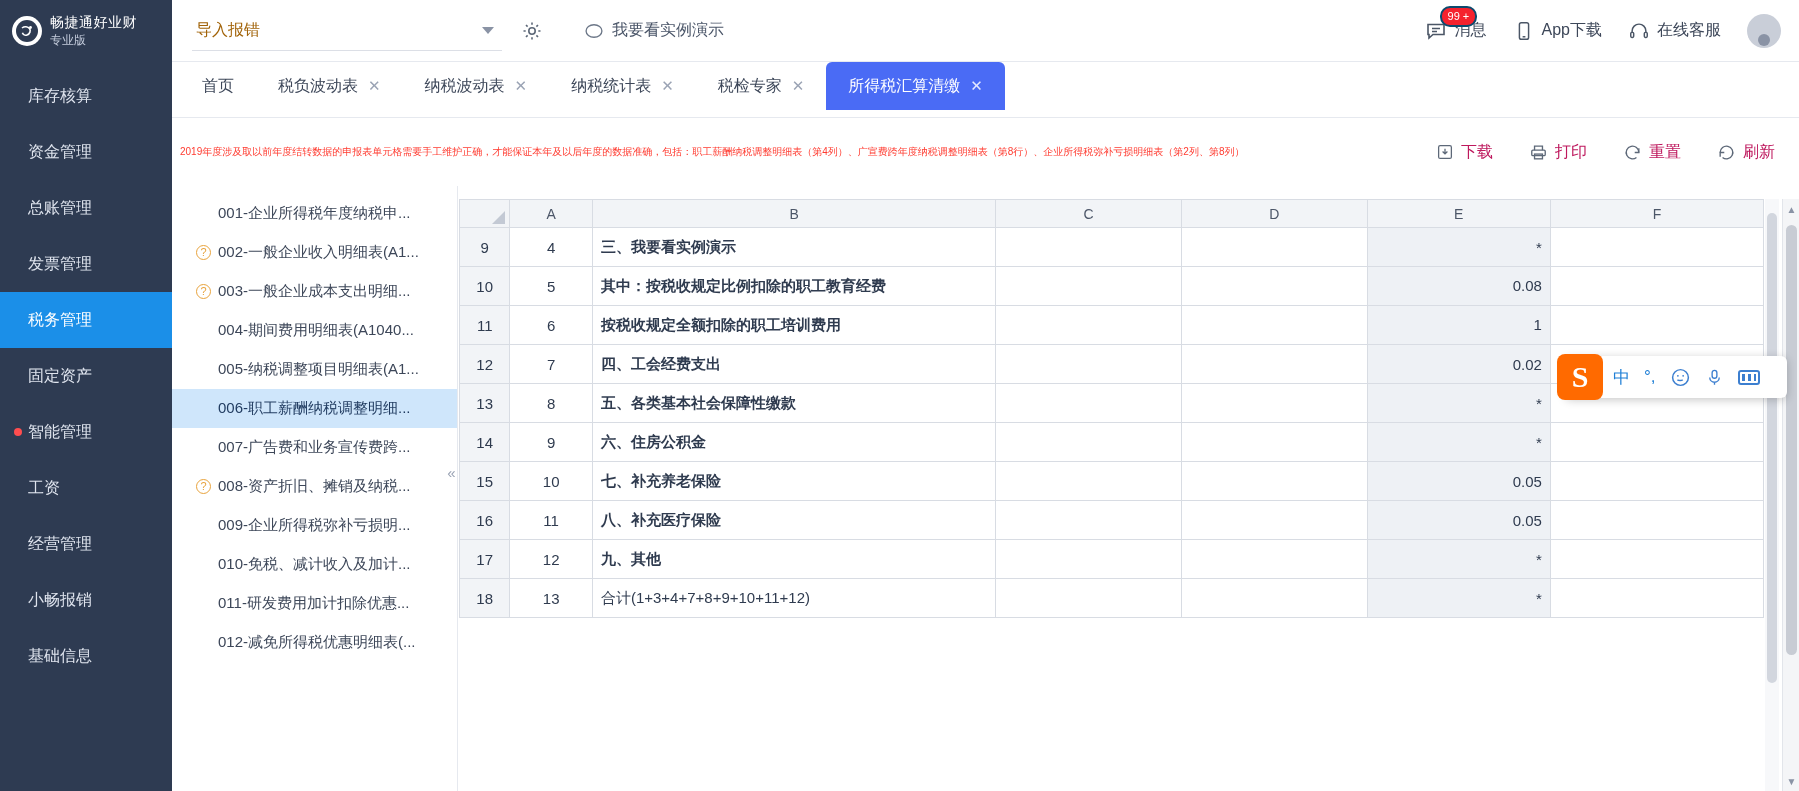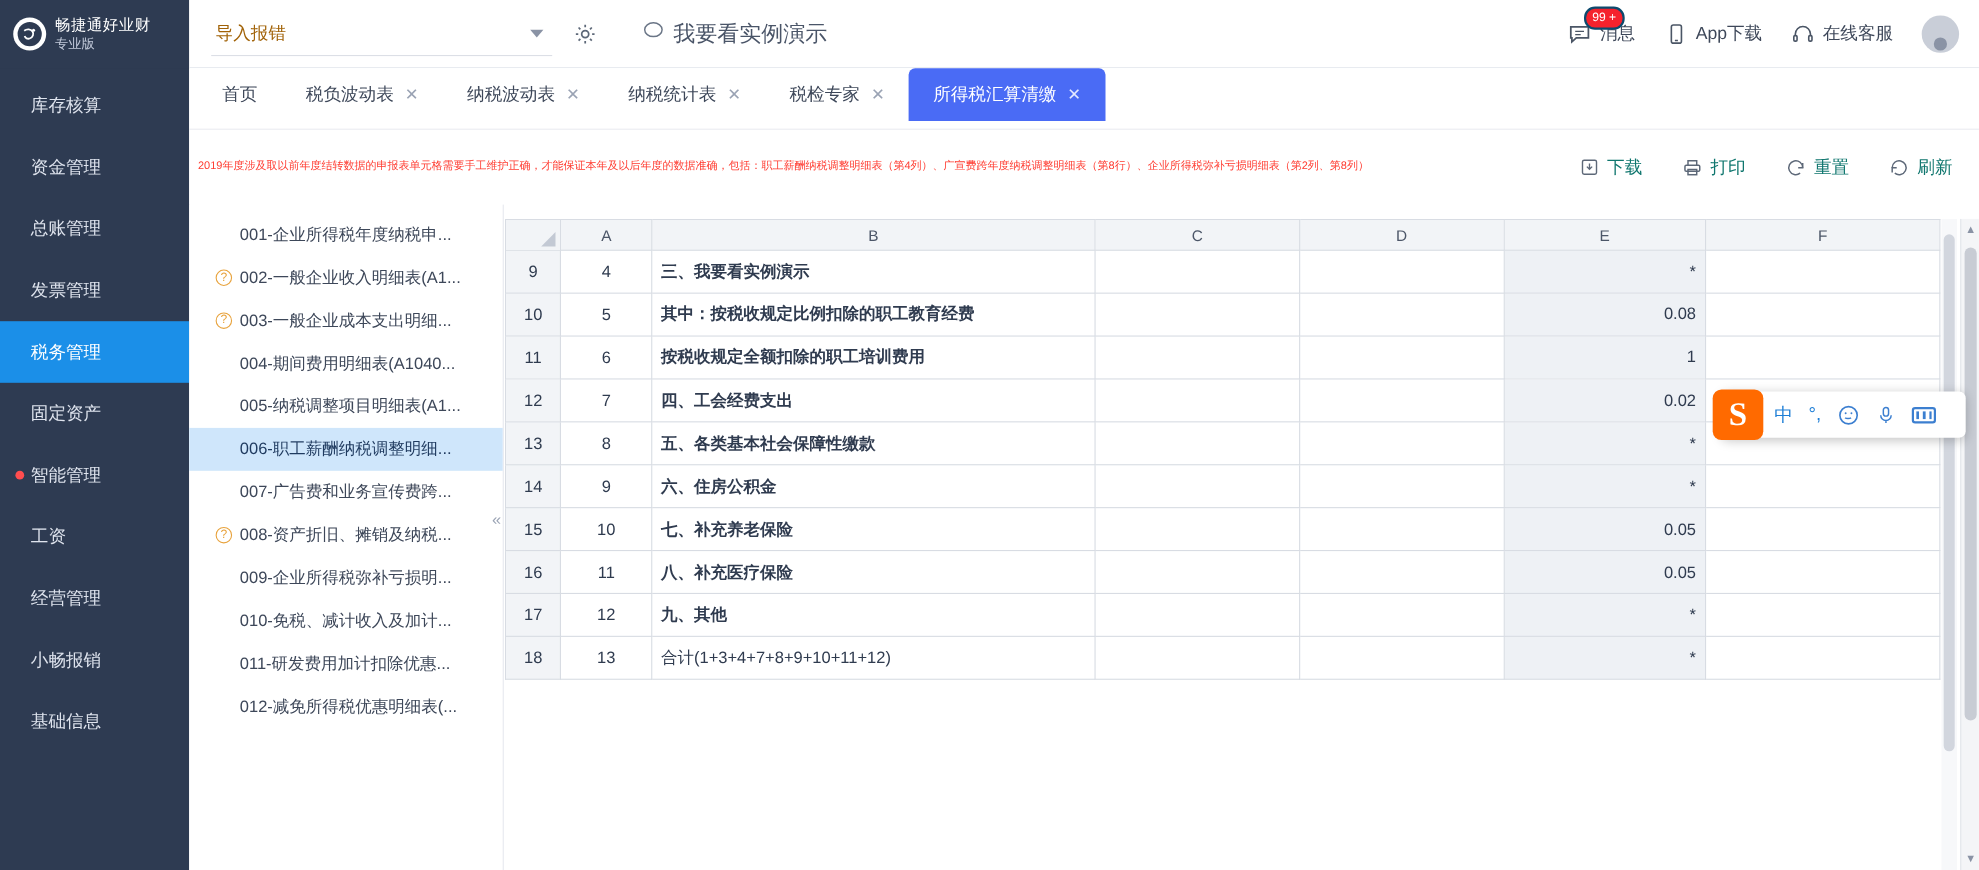--- a/index.html
+++ b/index.html
@@ -56,22 +56,22 @@
     border: none; border-bottom: 1px solid #dcdfe6;
     display: flex; align-items: center; justify-content: space-between;
     padding: 0 8px 0 4px; font-size: 16px; color: #a16207; cursor: pointer;
   }
   .caret-down {
     width: 0; height: 0; border-left: 6px solid transparent; border-right: 6px solid transparent;
     border-top: 7px solid #8a93a5;
   }
   .gear { margin-left: 18px; cursor: pointer; }
   .demo-link {
-    margin-left: 40px; display: flex; align-items: flex-start; gap: 8px;
-    font-size: 20px; color: #4a5568; cursor: pointer;
+    margin-left: 40px; display: flex; align-items: flex-end; gap: 8px;
+    font-size: 16px; color: #4a5568; cursor: pointer;
   }
   .top-right {
     margin-left: auto; display: flex; align-items: center; gap: 26px;
     padding-right: 18px;
   }
   .tr-item { display: flex; align-items: center; gap: 7px; font-size: 16px; color: #3d4759; cursor: pointer; position: relative; }
   .badge {
     position: absolute; left: 16px; top: -13px;
     background: #f5222d; color: #fff; font-size: 11px;
     border-radius: 10px; padding: 1px 6px; line-height: 15px; white-space: nowrap;
@@ -102,21 +102,21 @@
   
   .notice {
     position: absolute; left: 172px; top: 118px; width: 1627px; height: 68px;
     background: #fff; display: flex; align-items: center;
   }
   .notice-text {
     margin-left: 8px; width: 1080px; font-size: 10px; color: #ff3b30;
     line-height: 1.55;
   }
   .notice-actions { margin-left: auto; display: flex; align-items: center; gap: 36px; padding-right: 24px; }
-  .na { display: flex; align-items: center; gap: 7px; font-size: 16px; color: #0f766e; cursor: pointer; }
+  .na { display: flex; align-items: center; gap: 7px; font-size: 16px; color: #be185d; cursor: pointer; }
 
   
   .tree {
     position: absolute; left: 172px; top: 186px; width: 286px; height: 605px;
     background: #fff; border-right: 1px solid #e6e9ef; padding-top: 8px;
   }
   .tree-item {
     height: 39px; display: flex; align-items: center; gap: 6px;
     padding-left: 46px; font-size: 15px; color: #3d4759; cursor: pointer;
     white-space: nowrap; overflow: hidden;

